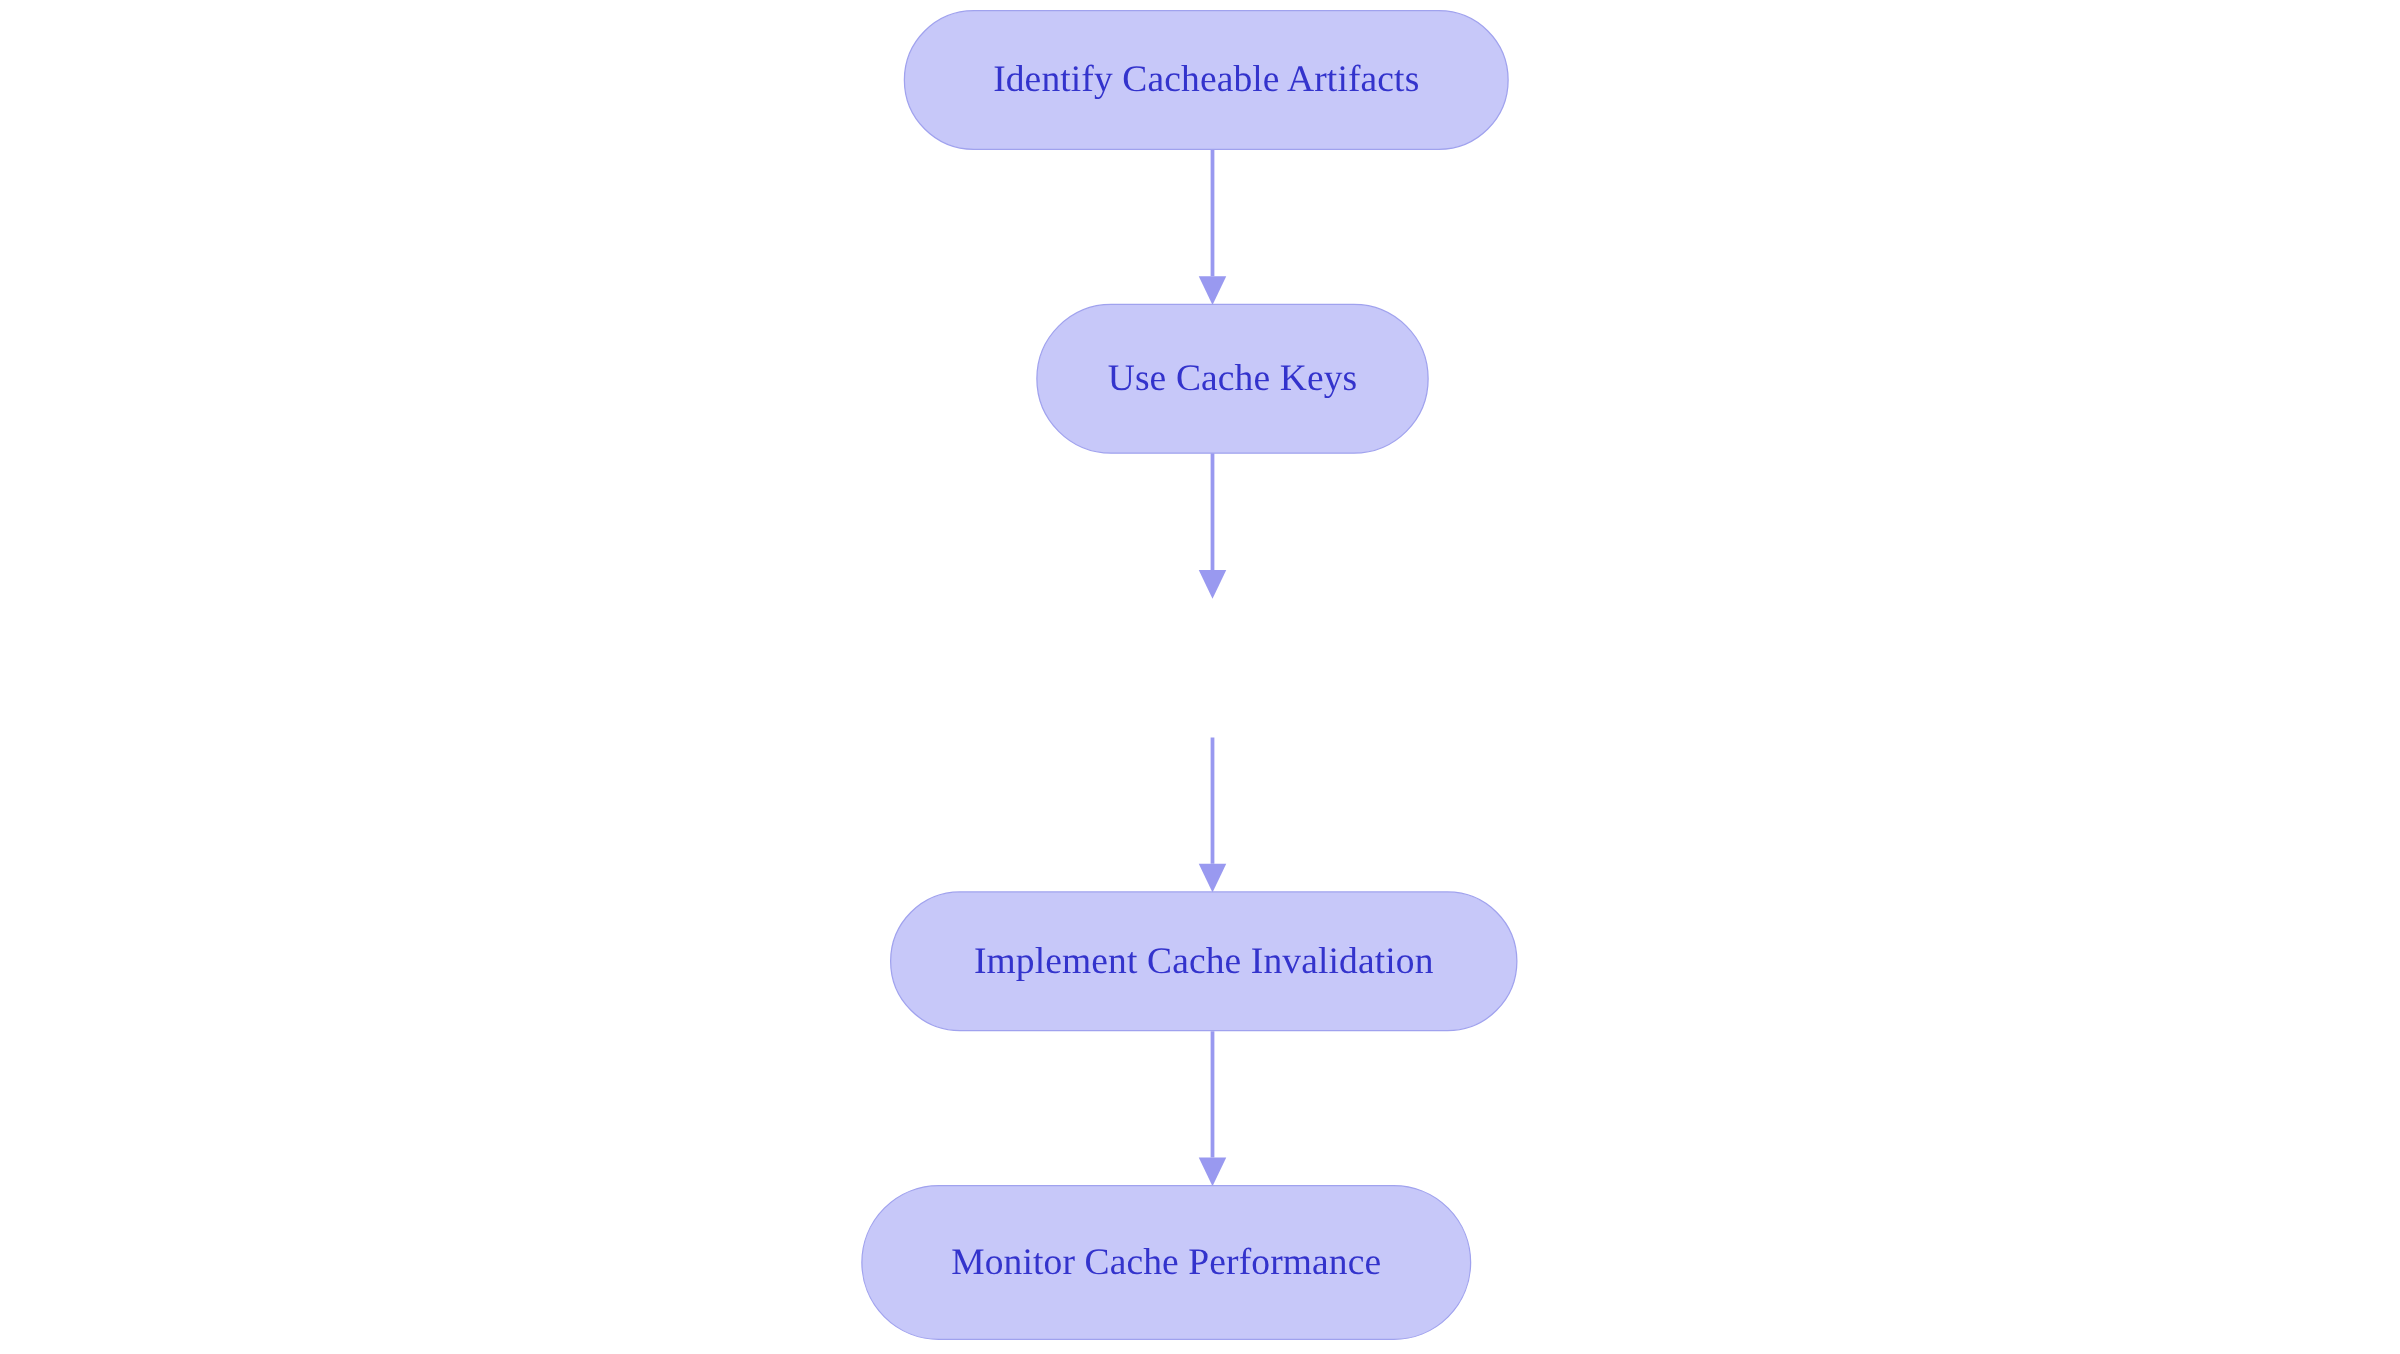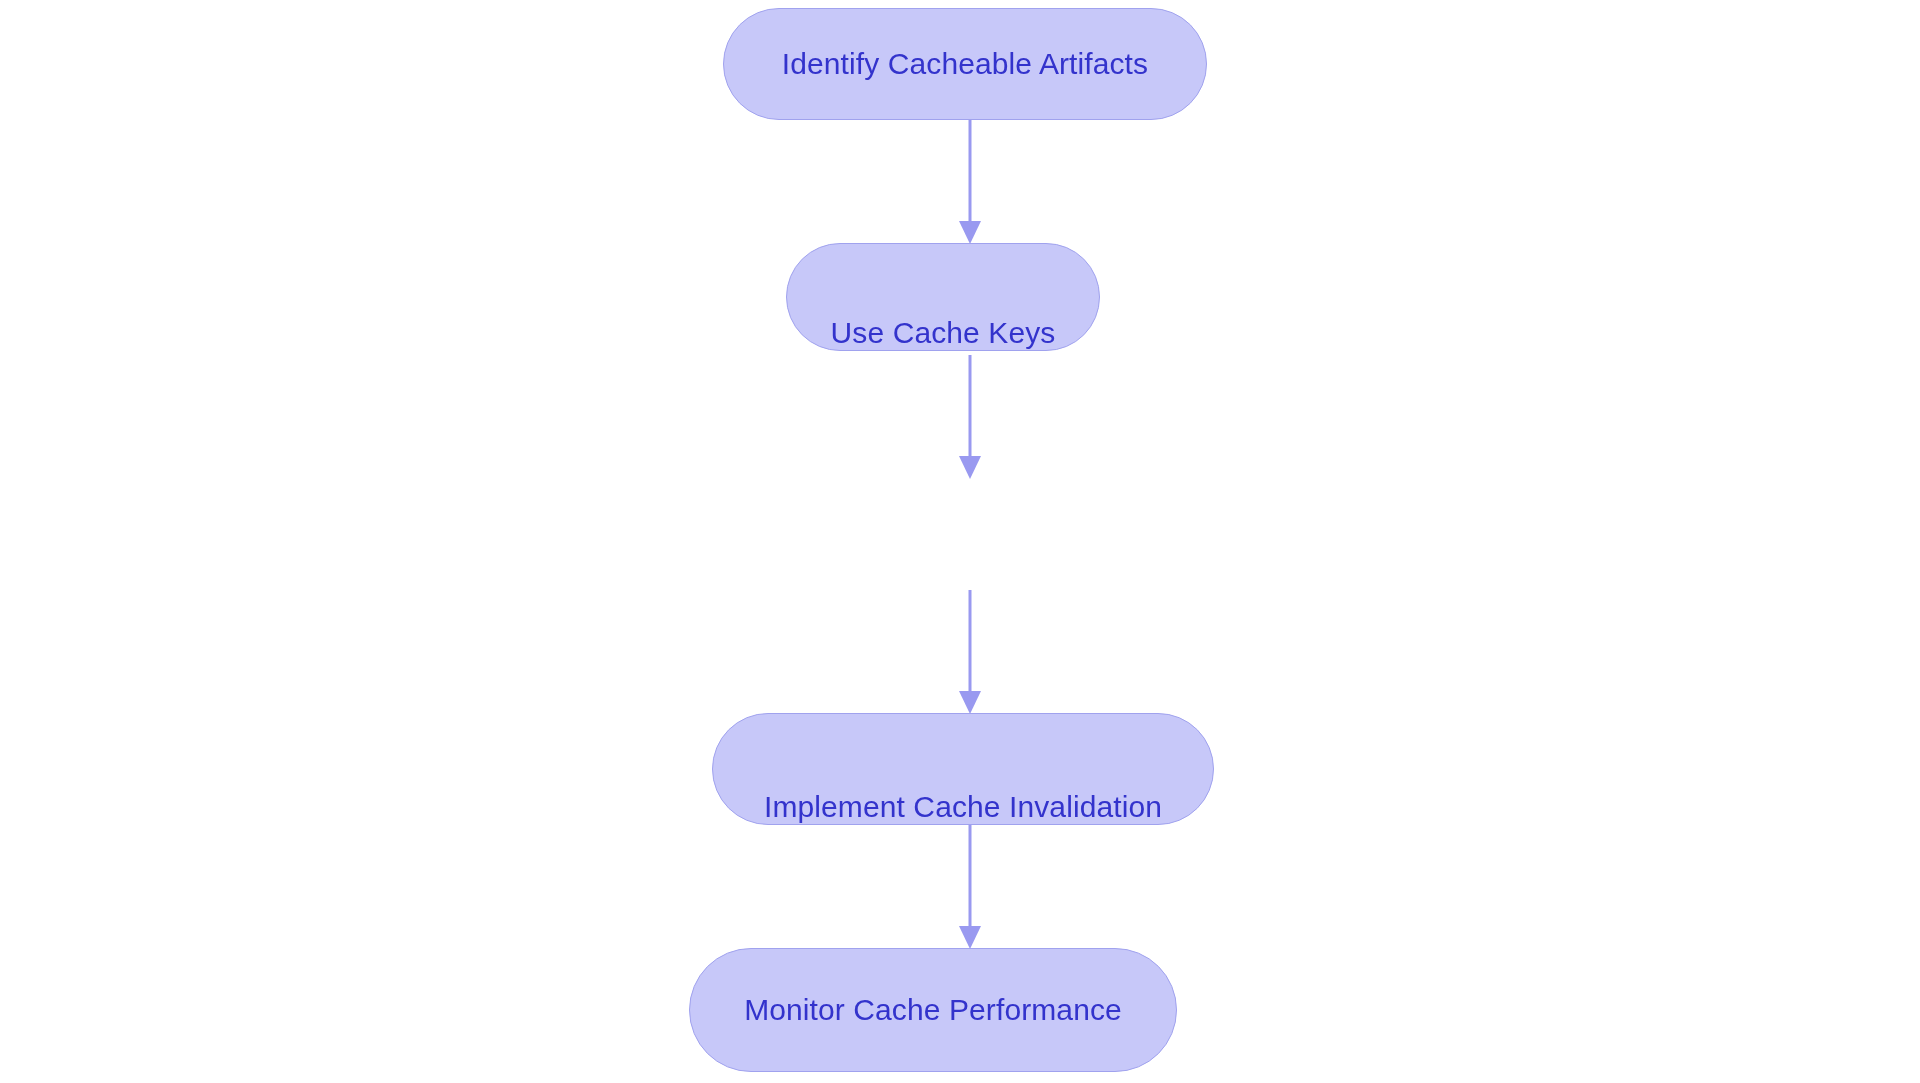--- a/index.html
+++ b/index.html
@@ -29,35 +29,35 @@
     align-items: center;
     justify-content: center;
     background: #c7c8f9;
     border: 1.6px solid #a0a2ee;
     border-radius: 999px;
     z-index: 2;
   }
 
   .flow-node-label {
     color: #3333cc;
-    font-family: Liberation Sans, sans-serif;
+    font-family: Liberation Serif, serif;
     font-size: 30px;
     font-weight: 400;
     line-height: 1.15;
     letter-spacing: 0.1px;
     white-space: nowrap;
     text-align: center;
     user-select: none;
   }
 
   
   .node-n1 { left: 723px;  top: 8px;    width: 484px; height: 112px; }
-  .node-n2 { left: 786px;  top: 243px;  width: 314px; height: 108px; align-items: flex-end; }
+  .node-n2 { left: 829px;  top: 243px;  width: 314px; height: 120px; }
   .node-n3 { left: 718px;  top: 478px;  width: 492px; height: 112px; }
-  .node-n4 { left: 712px;  top: 713px;  width: 502px; height: 112px; align-items: flex-end; }
+  .node-n4 { left: 712px;  top: 713px;  width: 502px; height: 112px; }
   .node-n5 { left: 689px;  top: 948px;  width: 488px; height: 124px; }
 
   
   .flow-edge {
     position: absolute;
     z-index: 1;
   }
   .edge-line {
     position: absolute;
     left: 50%;

